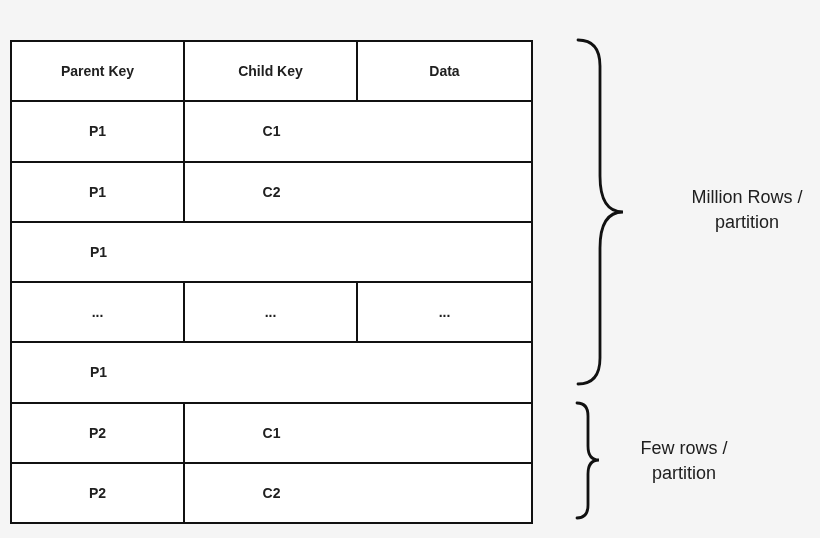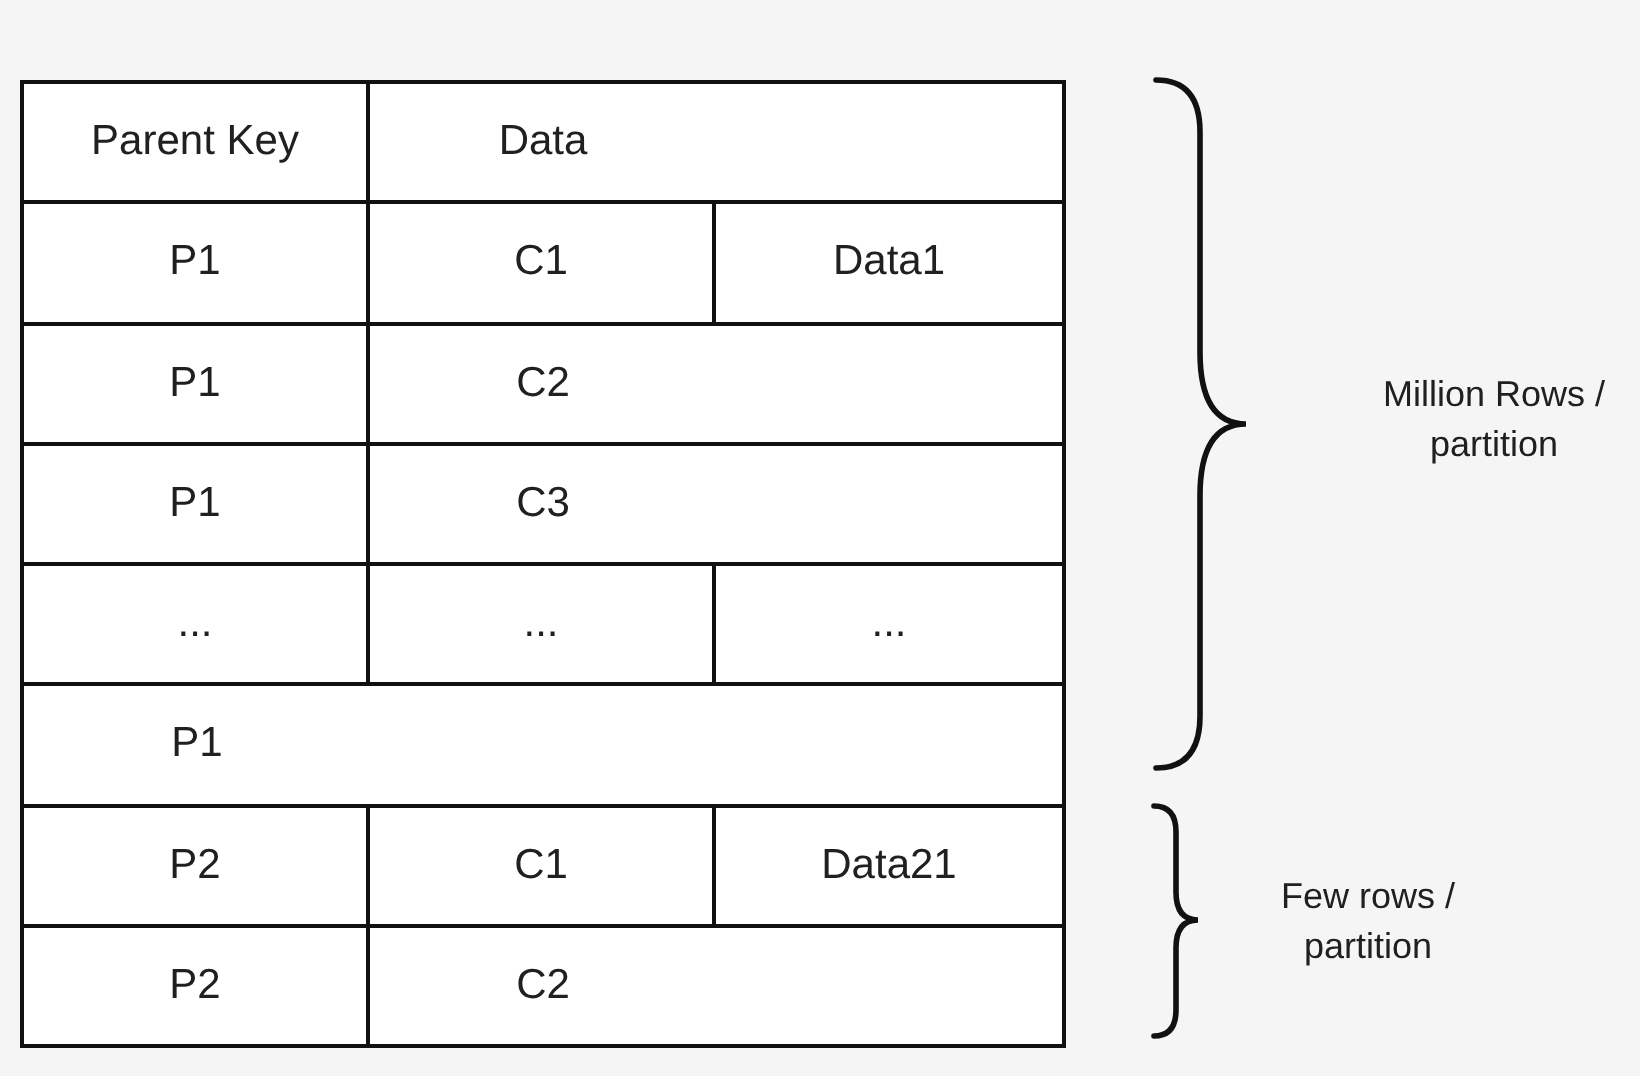--- a/index.html
+++ b/index.html
@@ -39,25 +39,26 @@
     min-height: 0;
   }
   .trow:last-child {
     border-bottom: none;
   }
   .tcell {
     display: flex;
     align-items: center;
     justify-content: center;
     border-right: 2px solid #111111;
-    font-size: 21px;
+    font-size: 14px;
     color: #202020;
     background: #ffffff;
     overflow: hidden;
     white-space: nowrap;
+    font-weight: bold;
   }
   .tcell:last-child {
     border-right: none;
   }
   .brace {
     position: absolute;
   }
   .brace path {
     fill: none;
     stroke: #111111;
@@ -91,47 +92,45 @@
   }
 </style>
 </head>
 <body>
 
 <div class="canvas">
 
   <div class="ptable">
     <div class="trow">
       <div class="tcell">Parent Key</div>
+      <div class="tcell">Child Key</div>
       <div class="tcell">Data</div>
     </div>
     <div class="trow">
       <div class="tcell">P1</div>
       <div class="tcell">C1</div>
-      <div class="tcell">Data1</div>
     </div>
     <div class="trow">
       <div class="tcell">P1</div>
       <div class="tcell">C2</div>
     </div>
     <div class="trow">
       <div class="tcell">P1</div>
-      <div class="tcell">C3</div>
     </div>
     <div class="trow">
       <div class="tcell">...</div>
       <div class="tcell">...</div>
       <div class="tcell">...</div>
     </div>
     <div class="trow">
       <div class="tcell">P1</div>
     </div>
     <div class="trow">
       <div class="tcell">P2</div>
       <div class="tcell">C1</div>
-      <div class="tcell">Data21</div>
     </div>
     <div class="trow">
       <div class="tcell">P2</div>
       <div class="tcell">C2</div>
     </div>
   </div>
 
   <svg class="brace brace-large" width="60" height="352" viewBox="0 0 60 352">
     <path d="M 6 4 Q 28 4, 28 30 L 28 140 Q 28 176, 51 176 Q 28 176, 28 212 L 28 322 Q 28 348, 6 348"></path>
   </svg>

